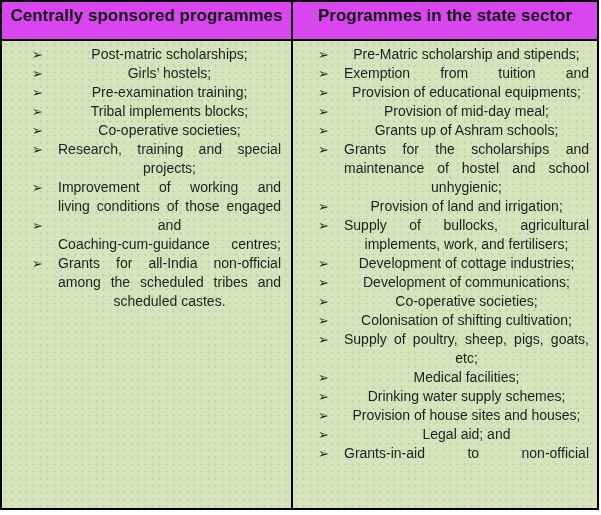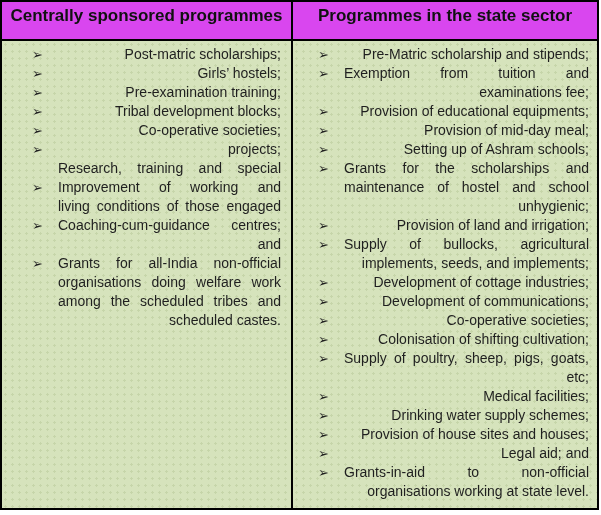--- a/index.html
+++ b/index.html
@@ -45,21 +45,21 @@
   .cell-right { padding-left: 25px; padding-right: 8px; }
   .item { display: flex; align-items: flex-start; }
   .bullet {
     flex: 0 0 26px;
     width: 26px;
     font-size: 13px;
     line-height: 19px;
     color: #1f1f1f;
   }
   .item-text { flex: 1 1 auto; min-width: 0; }
-  .line { text-align: right; }
+  .line { text-align: center; }
   .line.justify { text-align: justify; text-align-last: justify; }
 </style>
 </head>
 <body>
 
 <div class="canvas">
   <div class="sheet">
     <div class="hdr col-left">Centrally sponsored programmes</div>
     <div class="hdr">Programmes in the state sector</div>
     <div class="cell cell-left col-left">
@@ -77,111 +77,109 @@
         </div>
         <div class="item">
           <span class="bullet">➢</span>
           <div class="item-text">
             <div class="line">Pre-examination training;</div>
           </div>
         </div>
         <div class="item">
           <span class="bullet">➢</span>
           <div class="item-text">
-            <div class="line">Tribal development blocks;</div>
+            <div class="line">Tribal implements blocks;</div>
           </div>
         </div>
         <div class="item">
           <span class="bullet">➢</span>
           <div class="item-text">
             <div class="line">Co-operative societies;</div>
           </div>
         </div>
         <div class="item">
           <span class="bullet">➢</span>
           <div class="item-text">
+            <div class="line justify">Research, training and special</div>
             <div class="line">projects;</div>
-            <div class="line justify">Research, training and special</div>
           </div>
         </div>
         <div class="item">
           <span class="bullet">➢</span>
           <div class="item-text">
             <div class="line justify">Improvement of working and</div>
             <div class="line justify">living conditions of those engaged</div>
           </div>
         </div>
         <div class="item">
           <span class="bullet">➢</span>
           <div class="item-text">
+            <div class="line">and</div>
             <div class="line justify">Coaching-cum-guidance centres;</div>
-            <div class="line">and</div>
           </div>
         </div>
         <div class="item">
           <span class="bullet">➢</span>
           <div class="item-text">
             <div class="line justify">Grants for all-India non-official</div>
-            <div class="line justify">organisations doing welfare work</div>
             <div class="line justify">among the scheduled tribes and</div>
             <div class="line">scheduled castes.</div>
           </div>
         </div>
       </div>
     <div class="cell cell-right">
         <div class="item">
           <span class="bullet">➢</span>
           <div class="item-text">
             <div class="line">Pre-Matric scholarship and stipends;</div>
           </div>
         </div>
         <div class="item">
           <span class="bullet">➢</span>
           <div class="item-text">
             <div class="line justify">Exemption from tuition and</div>
-            <div class="line">examinations fee;</div>
           </div>
         </div>
         <div class="item">
           <span class="bullet">➢</span>
           <div class="item-text">
             <div class="line">Provision of educational equipments;</div>
           </div>
         </div>
         <div class="item">
           <span class="bullet">➢</span>
           <div class="item-text">
             <div class="line">Provision of mid-day meal;</div>
           </div>
         </div>
         <div class="item">
           <span class="bullet">➢</span>
           <div class="item-text">
-            <div class="line">Setting up of Ashram schools;</div>
+            <div class="line">Grants up of Ashram schools;</div>
           </div>
         </div>
         <div class="item">
           <span class="bullet">➢</span>
           <div class="item-text">
             <div class="line justify">Grants for the scholarships and</div>
             <div class="line justify">maintenance of hostel and school</div>
             <div class="line">unhygienic;</div>
           </div>
         </div>
         <div class="item">
           <span class="bullet">➢</span>
           <div class="item-text">
             <div class="line">Provision of land and irrigation;</div>
           </div>
         </div>
         <div class="item">
           <span class="bullet">➢</span>
           <div class="item-text">
             <div class="line justify">Supply of bullocks, agricultural</div>
-            <div class="line">implements, seeds, and implements;</div>
+            <div class="line">implements, work, and fertilisers;</div>
           </div>
         </div>
         <div class="item">
           <span class="bullet">➢</span>
           <div class="item-text">
             <div class="line">Development of cottage industries;</div>
           </div>
         </div>
         <div class="item">
           <span class="bullet">➢</span>
@@ -229,18 +227,17 @@
         <div class="item">
           <span class="bullet">➢</span>
           <div class="item-text">
             <div class="line">Legal aid; and</div>
           </div>
         </div>
         <div class="item">
           <span class="bullet">➢</span>
           <div class="item-text">
             <div class="line justify">Grants-in-aid to non-official</div>
-            <div class="line">organisations working at state level.</div>
           </div>
         </div>
       </div>
   </div>
 </div>
 
 </body></html>

